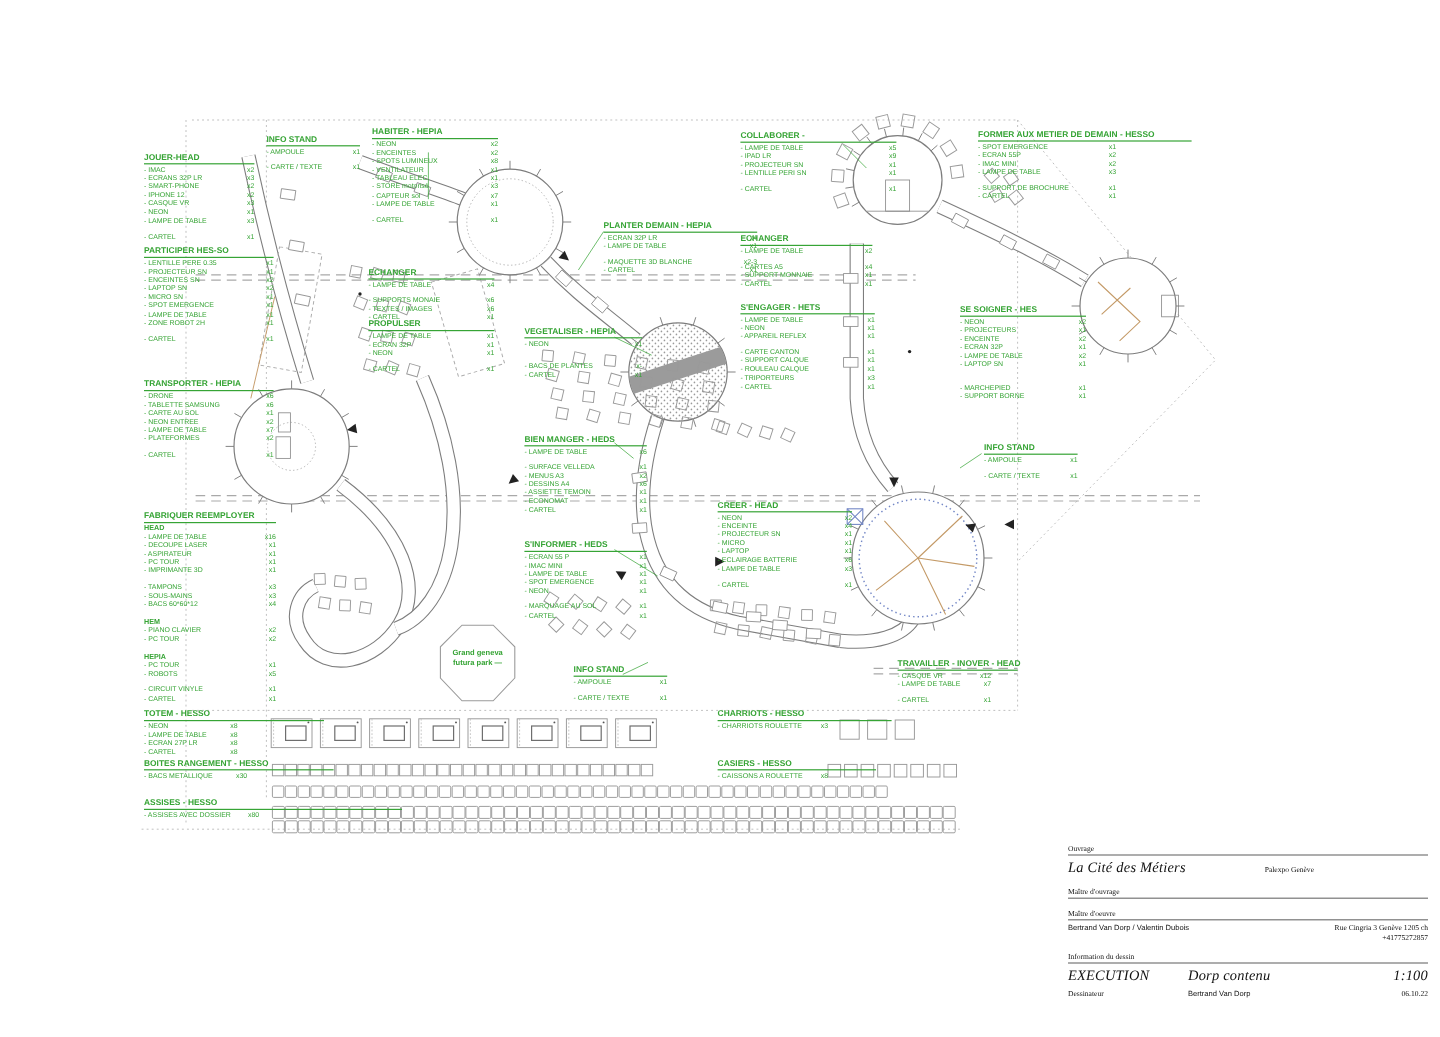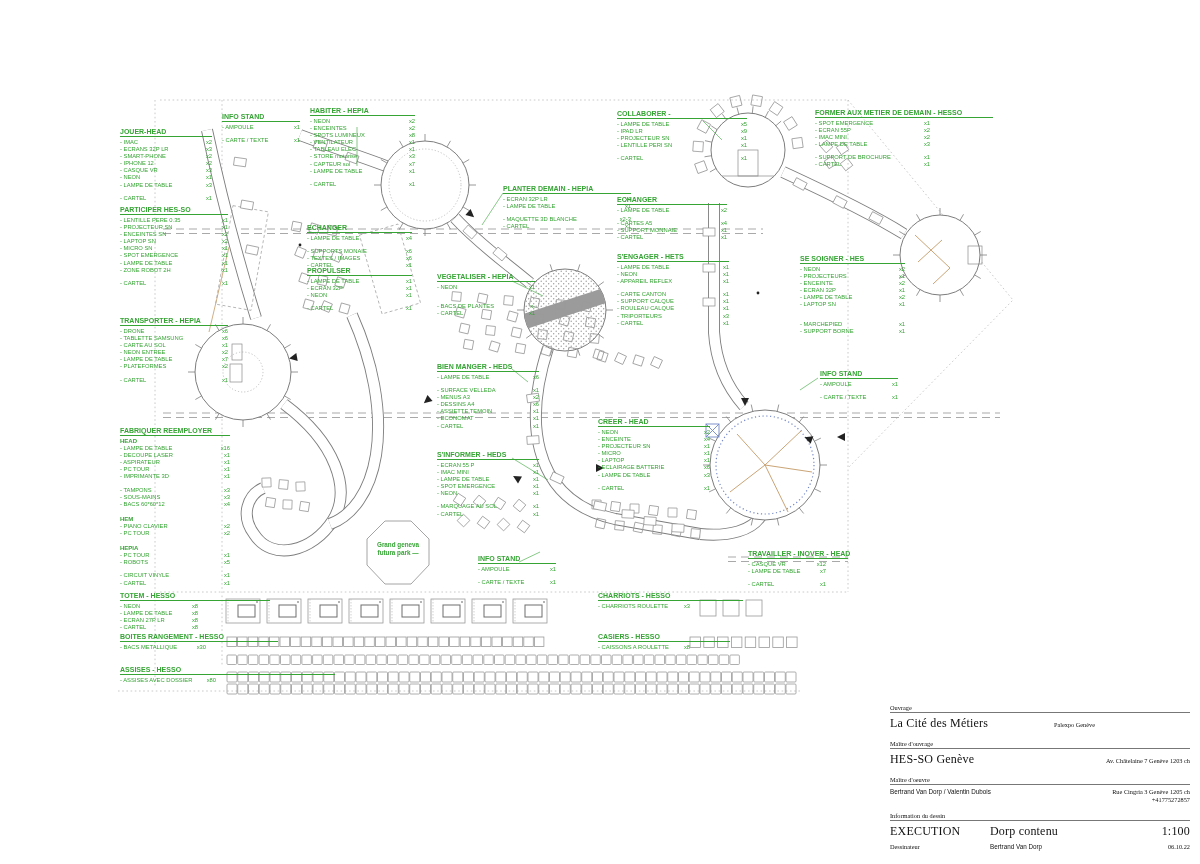--- a/index.html
+++ b/index.html
@@ -15,21 +15,21 @@
   .anno .gap{height:6px;}
   .anno .sub{font-weight:bold;font-size:6px;line-height:7.1px;margin-top:2px;}
   #octagon-label{position:absolute;left:364px;top:541px;width:68px;text-align:center;font-size:6.3px;
                  font-weight:bold;color:var(--green,#36a435);line-height:7.5px;z-index:3;}
   
   #titleblock{position:absolute;left:890px;top:704px;width:300px;z-index:3;color:#111;
               font-family:"Liberation Serif",serif;}
   .tb-sec{margin-bottom:9px;}
   .tb-label{font-size:6.3px;border-bottom:0.6px solid #777;padding-bottom:1px;margin-bottom:3px;}
   .tb-row{display:flex;align-items:baseline;}
-  .tb-big{font-size:12px;letter-spacing:0.2px;}
+  .tb-big{font-size:12px;letter-spacing:0.2px;font-style:italic;}
   .tb-small{font-size:6.3px;}
   .tb-sans{font-family:"Liberation Sans",sans-serif;font-size:6.3px;}
   .tb-right{margin-left:auto;text-align:right;font-size:6.3px;line-height:7.5px;}
   .tb-right.pal{margin-right:95px;}
   .tb-grid{display:flex;align-items:flex-start;}
   .tb-grid .c1{width:100px;}
   .tb-grid .c2{flex:1;}
   .tb-grid .c3{text-align:right;}
   .tb-info-gap{height:4px;}
 </style>
@@ -1260,24 +1260,20 @@
   <div id="titleblock">
     <div class="tb-sec">
       <div class="tb-label">Ouvrage</div>
       <div class="tb-row">
         <span class="tb-big">La Cité des Métiers</span>
         <span class="tb-right pal">Palexpo Genève</span>
       </div>
     </div>
     <div class="tb-sec">
       <div class="tb-label">Maître d'ouvrage</div>
-      <div class="tb-row">
-        <span class="tb-big">HES-SO Genève</span>
-        <span class="tb-right">Av. Châtelaine 7 Genève 1203 ch</span>
-      </div>
     </div>
     <div class="tb-sec">
       <div class="tb-label">Maître d'oeuvre</div>
       <div class="tb-row">
         <span class="tb-sans">Bertrand Van Dorp / Valentin Dubois</span>
         <span class="tb-right">
           <div>Rue Cingria 3 Genève 1205 ch</div>
           <div>+41775272857</div>
         </span>
       </div>

